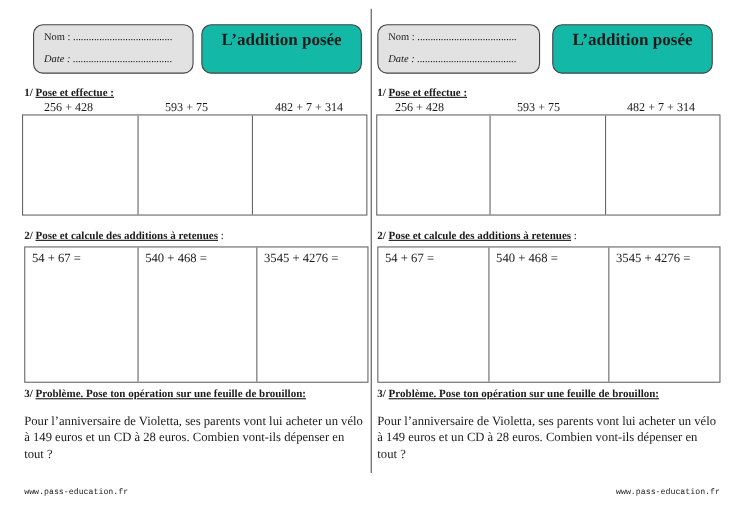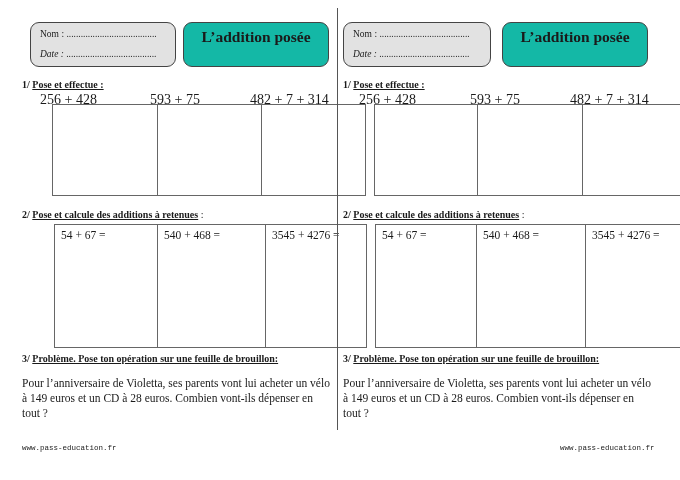--- a/index.html
+++ b/index.html
@@ -17,24 +17,24 @@
   .name-box .l1 { top: 6px; }
   .name-box .l2 { top: 26px; font-style: italic; }
   .title-box { position: absolute; top: 9px; height: 45px; background: #14b8a6;
                border: 1.3px solid #444; border-radius: 9px; box-sizing: border-box;
                font-weight: bold; font-size: 15.5px; text-align: center; padding-top: 5px; }
 
   .heading { position: absolute; font-weight: bold; font-size: 10px; white-space: nowrap; }
   .heading u { text-decoration: underline; }
   .heading .plain { font-weight: normal; }
 
-  .expr-row { position: absolute; font-size: 14px; }
+  .expr-row { position: absolute; font-size: 11px; }
   .expr-row span { position: absolute; white-space: nowrap; }
 
-  .grid { position: absolute; border: 1px solid #666; box-sizing: border-box; display: flex; margin-left: 32px; }
+  .grid { position: absolute; border: 1px solid #666; box-sizing: border-box; display: flex; }
   .grid .cell { border-right: 1px solid #666; box-sizing: border-box; position: relative; }
   .grid .cell:last-child { border-right: none; }
   .grid .cell .txt { position: absolute; left: 6px; top: 4px; font-size: 11.5px; white-space: nowrap; }
 
   .problem { position: absolute; font-size: 11.5px; line-height: 15px; width: 310px; }
   .footer { position: absolute; top: 431px; font-family: Liberation Mono, monospace;
             font-size: 7.5px; color: #222; }
 </style>
 </head>
 <body>

